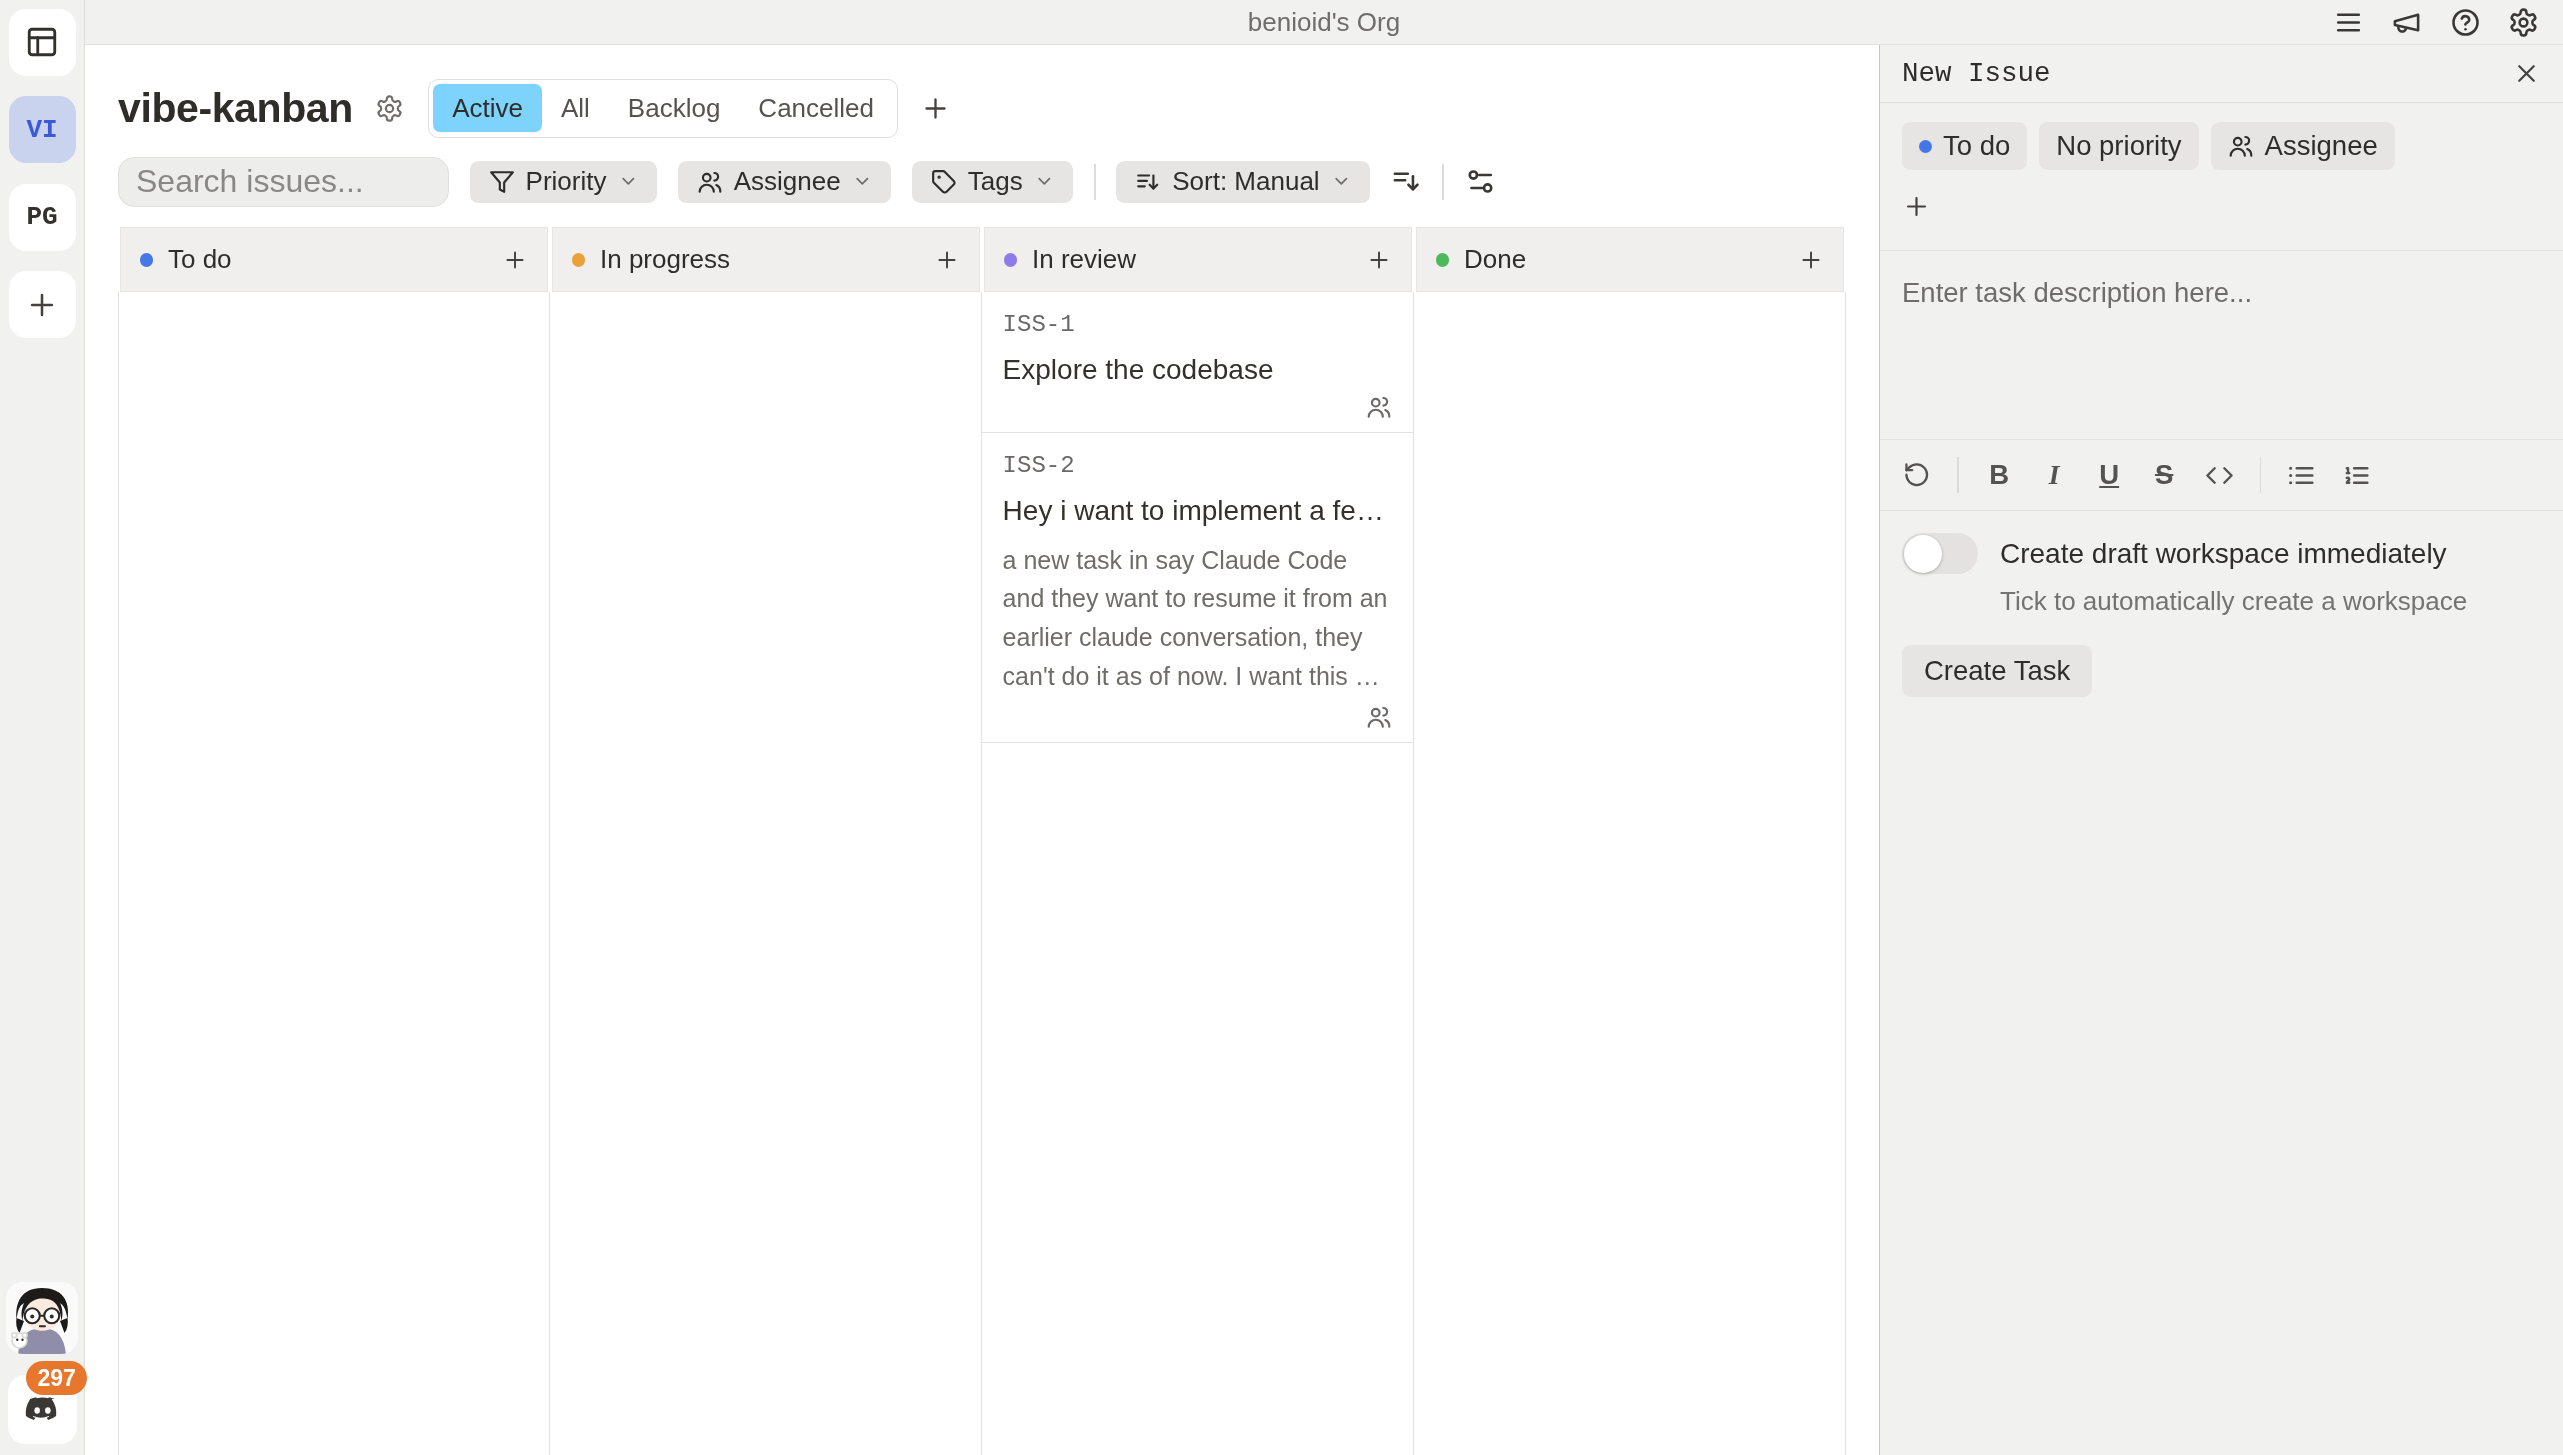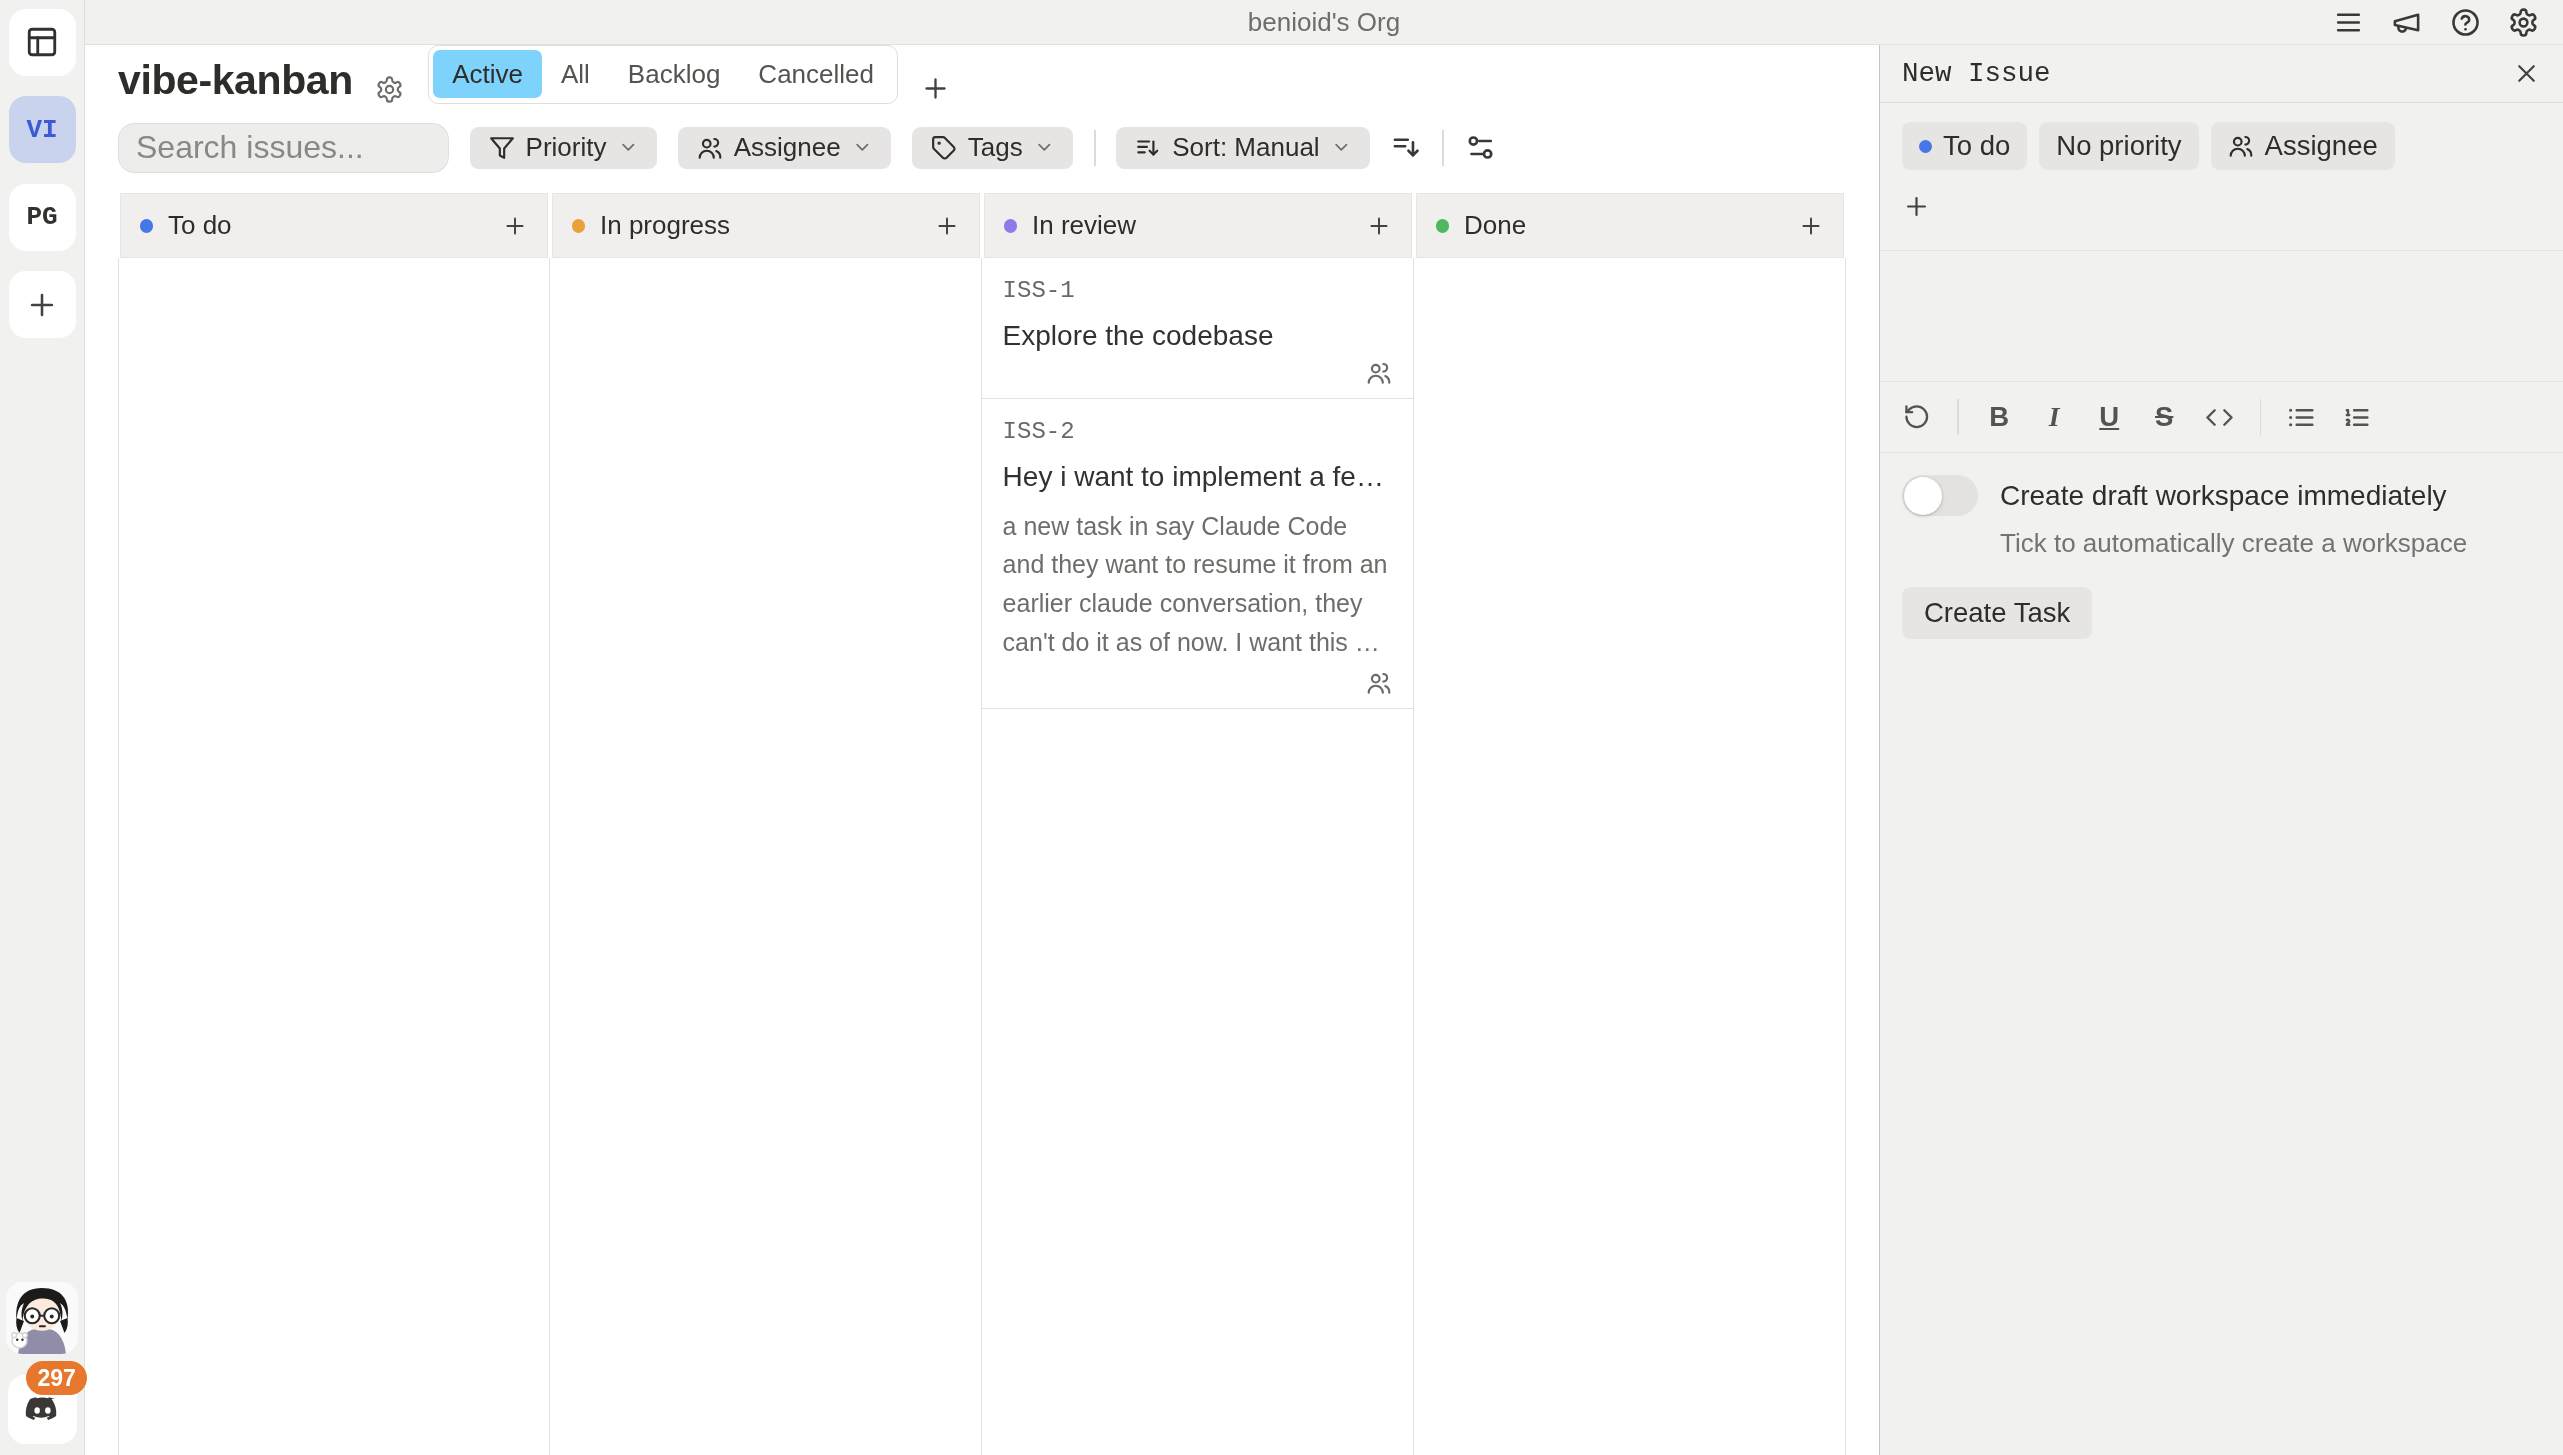--- a/index.html
+++ b/index.html
@@ -25,21 +25,21 @@
   .main { flex:1; display:flex; flex-direction:column; min-width:0; }
   .topbar { height:45px; flex:none; position:relative; display:flex; align-items:center;
     justify-content:center; font-size:26px; color:#6f6d6a; border-bottom:0.9px solid #e2e1e0; }
   .topbar-icons { position:absolute; right:24px; top:0; bottom:0; display:flex;
     align-items:center; gap:27.5px; color:#55534f; }
   .content { flex:1; display:flex; min-height:0; }
 
   
   .board-wrap { flex:1; min-width:0; background:#fff; display:flex; flex-direction:column;
     padding-left:33px; }
-  .page-head { display:flex; align-items:flex-end; }
+  .page-head { display:flex; align-items:center; margin-top:34px; }
   .page-title { font-size:41px; font-weight:bold; letter-spacing:-0.4px; color:#2f2d2a; }
   .title-gear { margin-left:22px; color:#6f6d6a; }
   .tabs { display:flex; align-items:center; border:0.9px solid #dfdedd; border-radius:10.3px;
     padding:4.3px; background:#fff; margin-left:24px; }
   .tab { padding:8.6px 19px; font-size:26px; color:#55534f; border-radius:6.9px; cursor:pointer; white-space:nowrap; }
   .tab.active { background:#7dd3fc; color:#2f2d2a; }
   .head-plus { margin-left:22px; color:#44423f; }
   .filter-row { display:flex; align-items:center; gap:20.6px; margin-top:19px; }
   .search { width:331px; height:50px; border-radius:16px; border:0.9px solid #e0dfde;
     background:#ededec; font-size:32px; padding:0 17px; color:#33312e; outline:none;
@@ -406,20 +406,21 @@
             <span>Assignee</span>
           </span>
         </div>
 
         <div class="panel-plus">
           <svg width="29" height="29" viewBox="0 0 24 24" fill="none" stroke="currentColor" stroke-width="1.8" stroke-linecap="round">
               <path d="M12 5v14M5 12h14"></path>
             </svg>
         </div>
 
+        <div class="ph-desc">Enter task description here...</div>
         <div class="editor-space"></div>
 
         <div class="ed-toolbar">
           <span class="tb">
             <svg width="27.5" height="27.5" viewBox="0 0 24 24" fill="none" stroke="currentColor" stroke-width="2" stroke-linecap="round" stroke-linejoin="round">
                 <path d="M3 12a9 9 0 1 0 9-9 9.75 9.75 0 0 0-6.74 2.74L3 8"></path>
                 <path d="M3 3v5h5"></path>
               </svg>
           </span>
           <span class="vdiv"></span>

